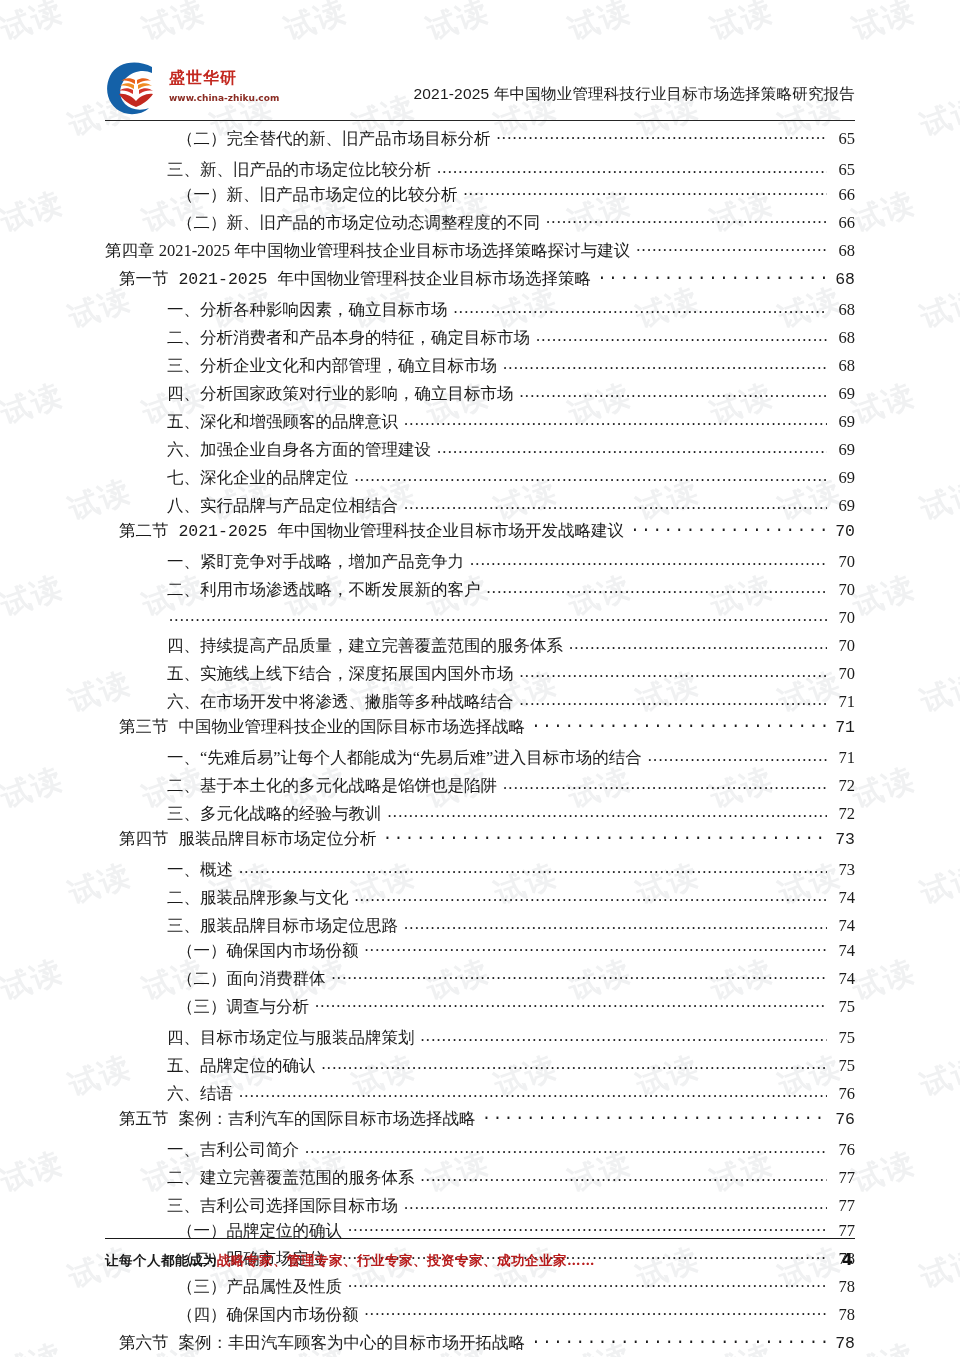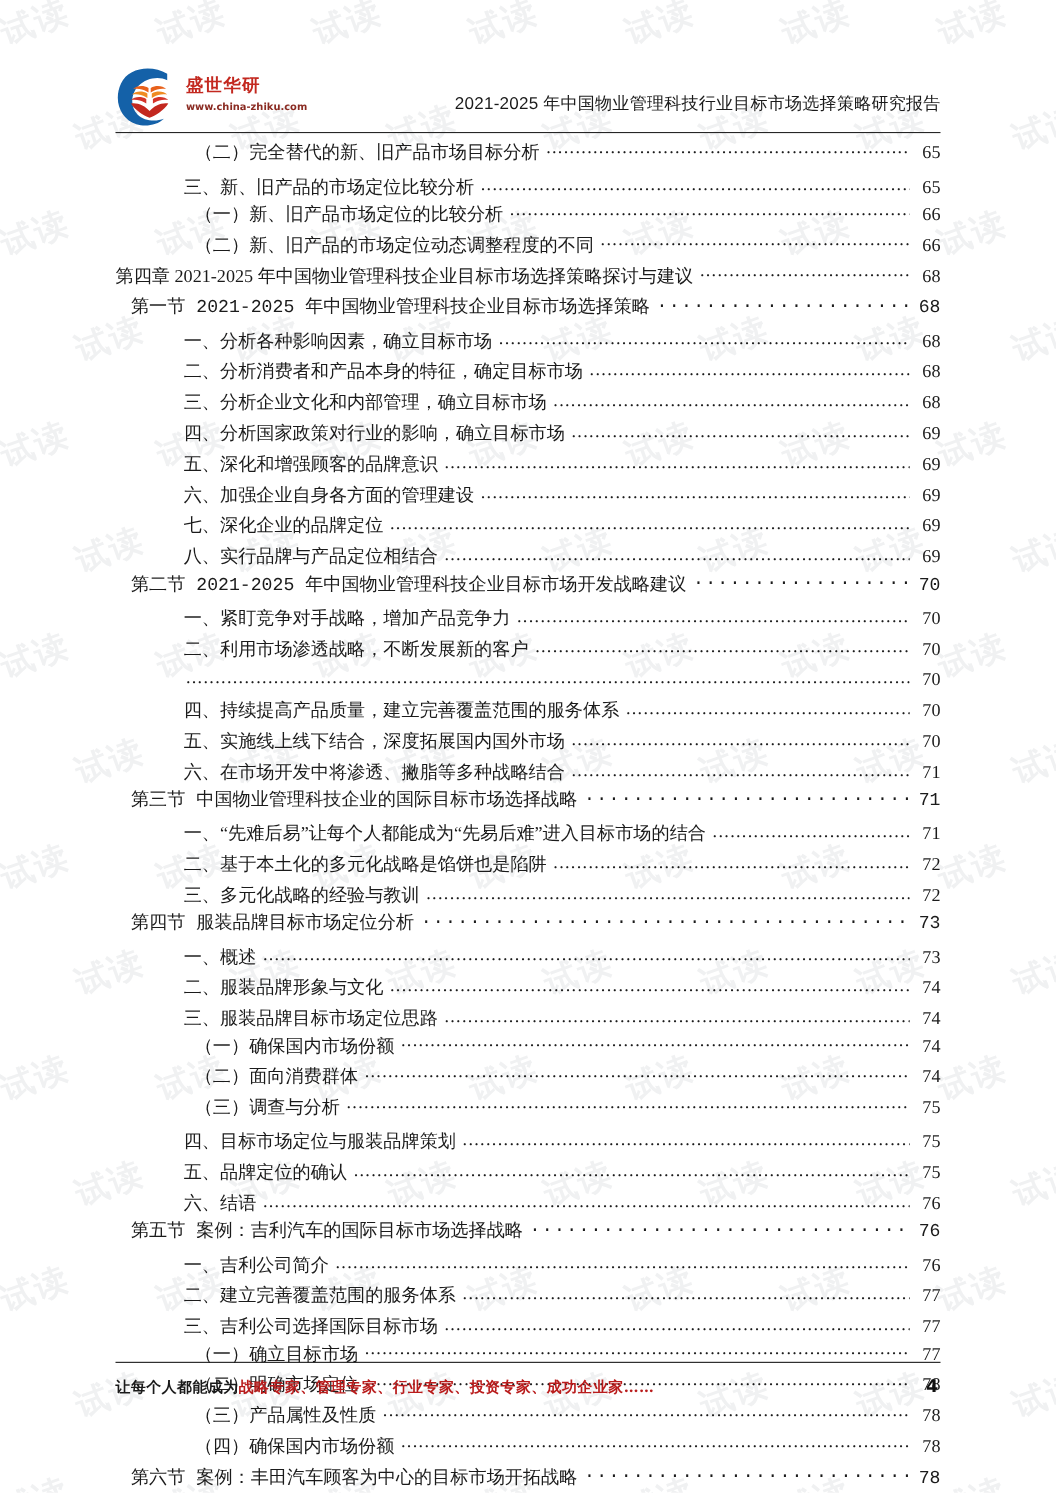--- a/index.html
+++ b/index.html
@@ -522,21 +522,21 @@
         <span class="toc-label">二、建立完善覆盖范围的服务体系</span>
         <span class="toc-dots"></span>
         <span class="toc-page">77</span>
       </div>
       <div class="toc-row lvl-item">
         <span class="toc-label">三、吉利公司选择国际目标市场</span>
         <span class="toc-dots"></span>
         <span class="toc-page">77</span>
       </div>
       <div class="toc-row lvl-sub">
-        <span class="toc-label">（一）确立目标市场</span>
+        <span class="toc-label">（一）品牌定位的确认</span>
         <span class="toc-dots"></span>
         <span class="toc-page">77</span>
       </div>
       <div class="toc-row lvl-sub">
         <span class="toc-label">（二）明确市场定位</span>
         <span class="toc-dots"></span>
         <span class="toc-page">78</span>
       </div>
       <div class="toc-row lvl-sub">
         <span class="toc-label">（三）产品属性及性质</span>

